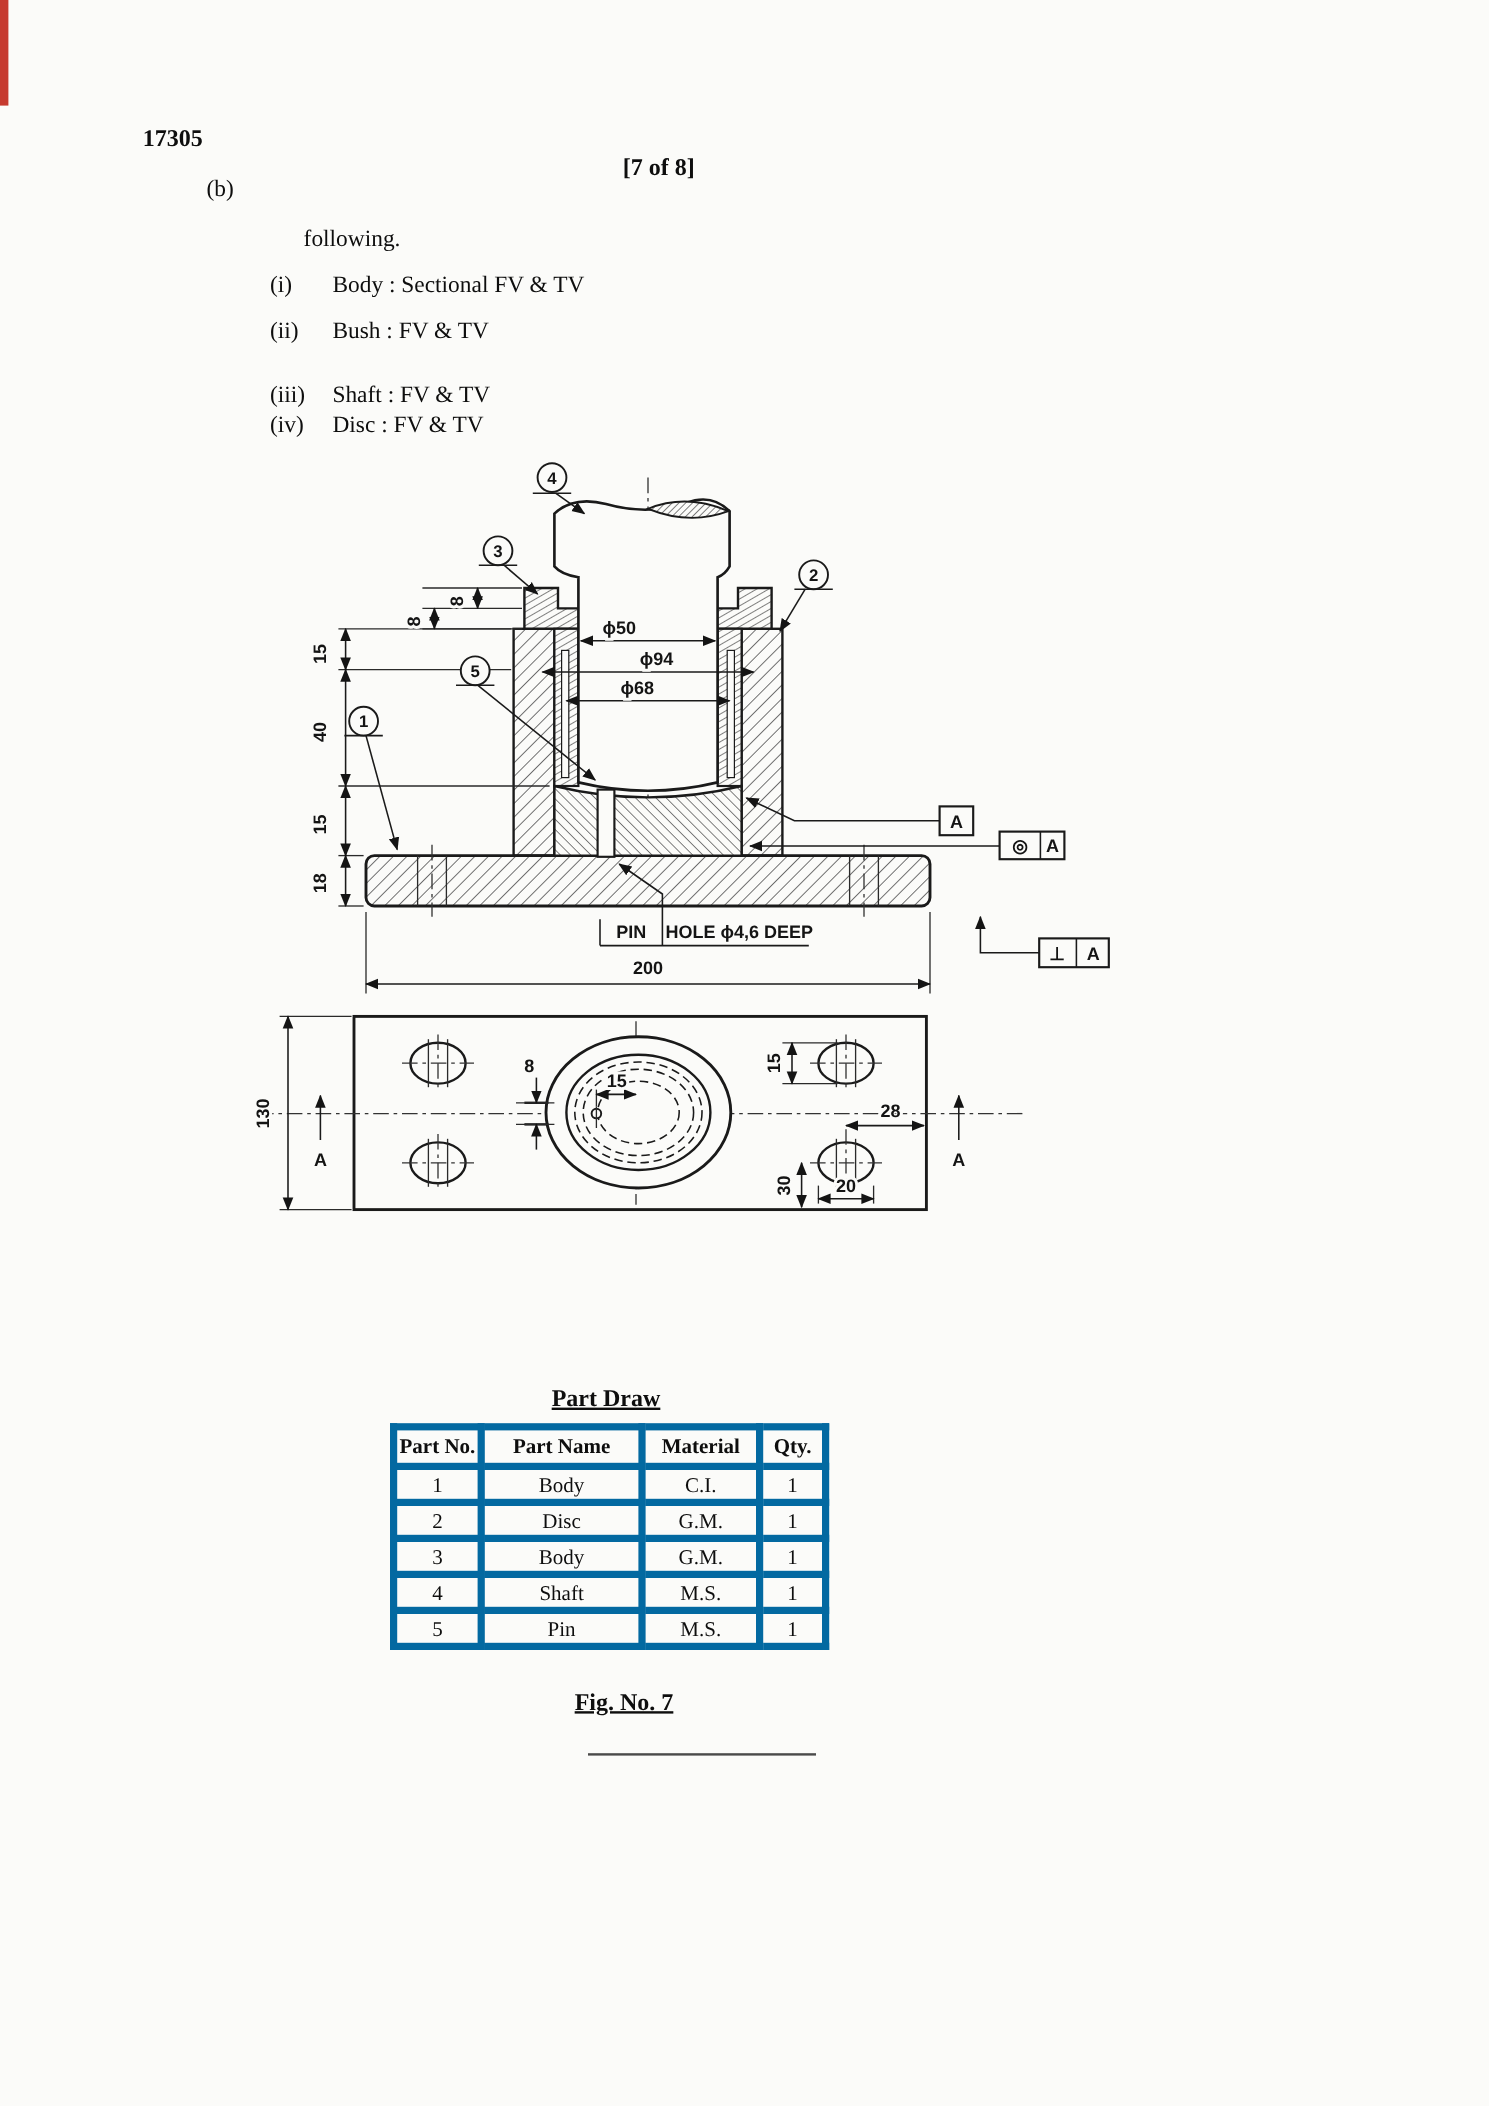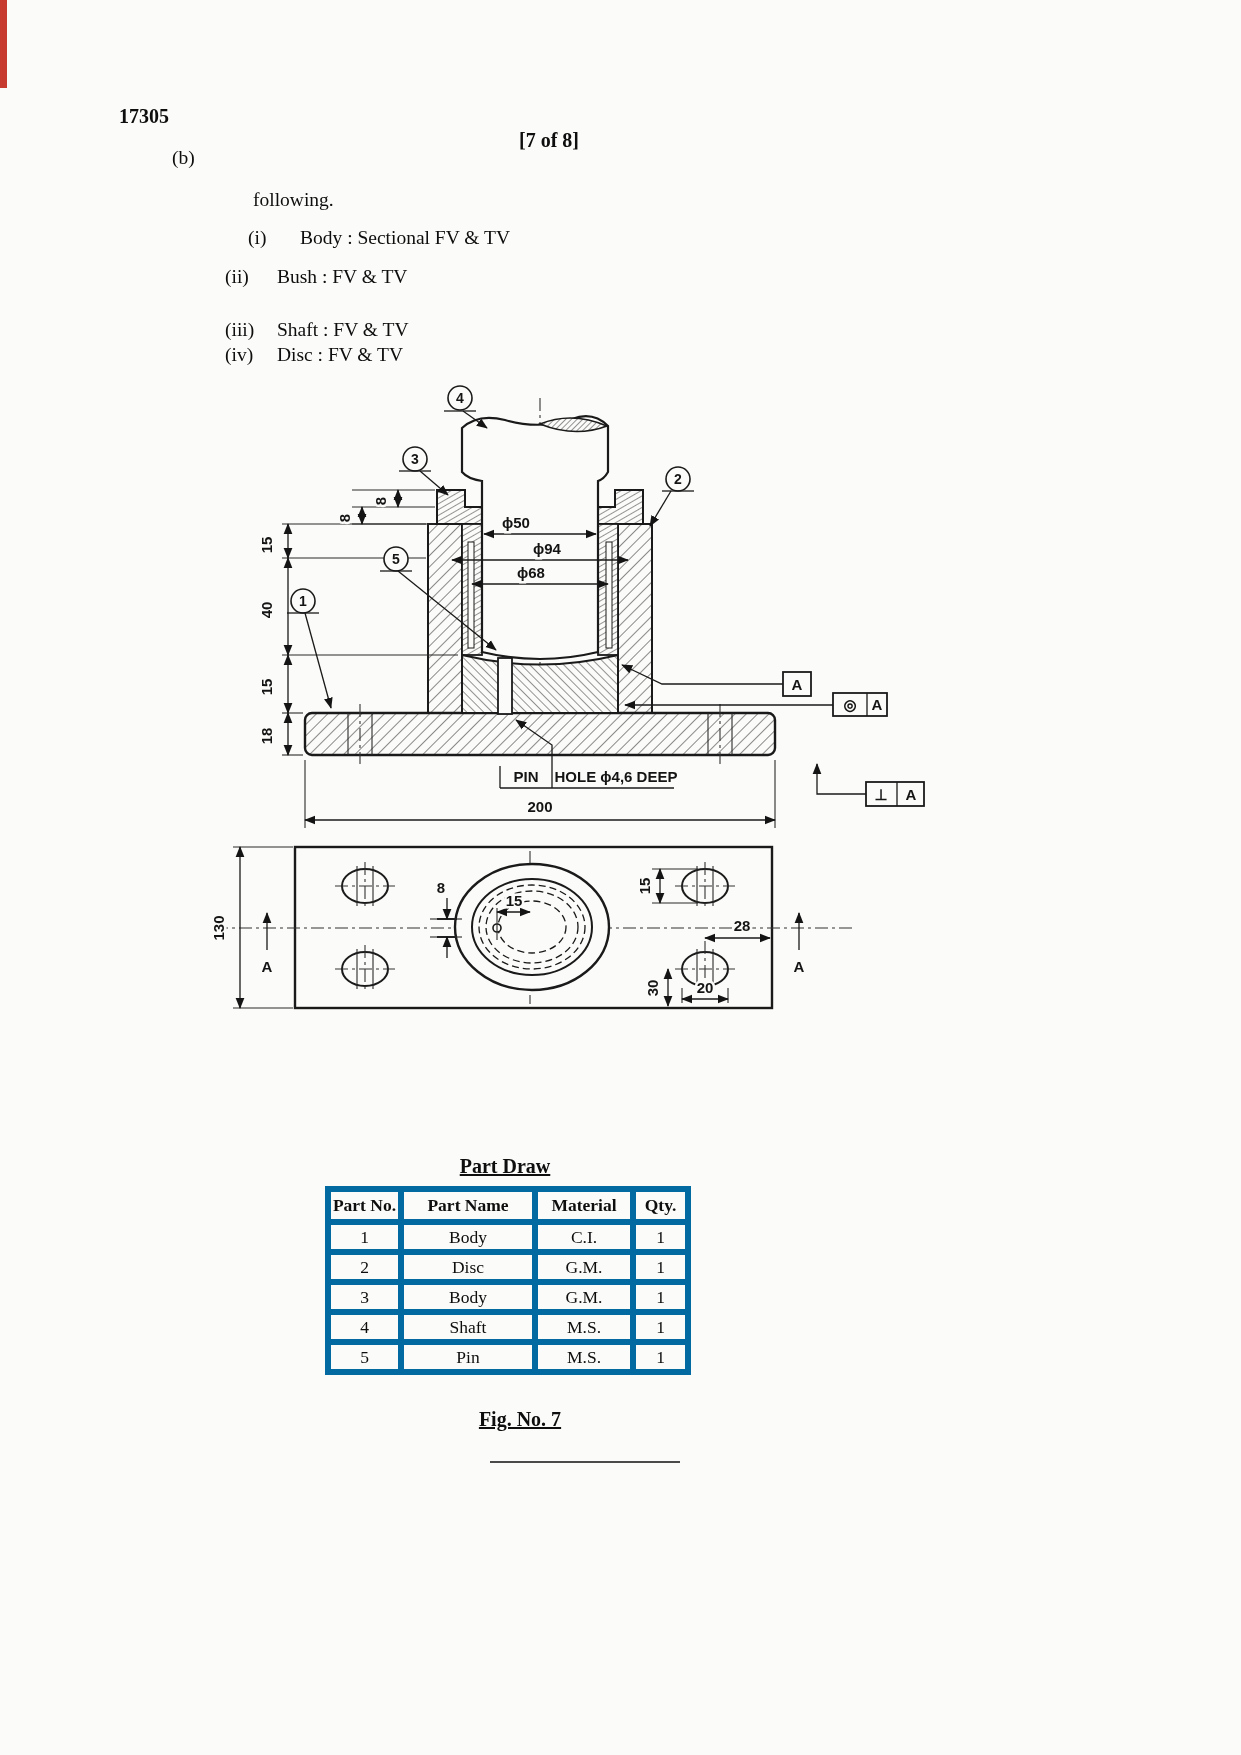--- a/index.html
+++ b/index.html
@@ -33,21 +33,21 @@
 <div class="page">
 
   <div class="abs rededge" style="left:0;top:0;width:7px;height:88px;"></div>
 
   <div class="abs hdr" style="left:119px;top:105px;">17305</div>
   <div class="abs hdr" style="left:519px;top:105px;margin-top:24px;">[7 of 8]</div>
 
   <div class="abs qtext" style="left:172px;top:147px;">(b)</div>
   <div class="abs qtext" style="left:225px;top:189px;margin-left:28px;">following.</div>
 
-  <div class="abs qtext" style="left:225px;top:227px;margin-left:23px;"><span class="item-num">(i)</span><span>Body : Sectional FV &amp; TV</span></div>
+  <div class="abs qtext" style="left:225px;top:227px;"><span class="item-num">(i)</span><span>Body : Sectional FV &amp; TV</span></div>
   <div class="abs qtext" style="left:225px;top:266px;"><span class="item-num">(ii)</span><span>Bush : FV &amp; TV</span></div>
   <div class="abs qtext" style="left:225px;top:292px;margin-top:27px;"><span class="item-num">(iii)</span><span>Shaft : FV &amp; TV</span></div>
   <div class="abs qtext" style="left:225px;top:344px;"><span class="item-num">(iv)</span><span>Disc : FV &amp; TV</span></div>
 
   <svg class="abs" style="left:0;top:0;" width="1241" height="1755" viewBox="0 0 1241 1755">
     <defs>
       <marker id="ar" viewBox="0 0 10 10" refX="9.2" refY="5" markerWidth="8.5" markerHeight="8.5" orient="auto-start-reverse">
         <path d="M0,1 L10,5 L0,9 Z" fill="#141414"></path>
       </marker>
       <pattern id="h45" width="8" height="8" patternUnits="userSpaceOnUse" patternTransform="rotate(45)">

